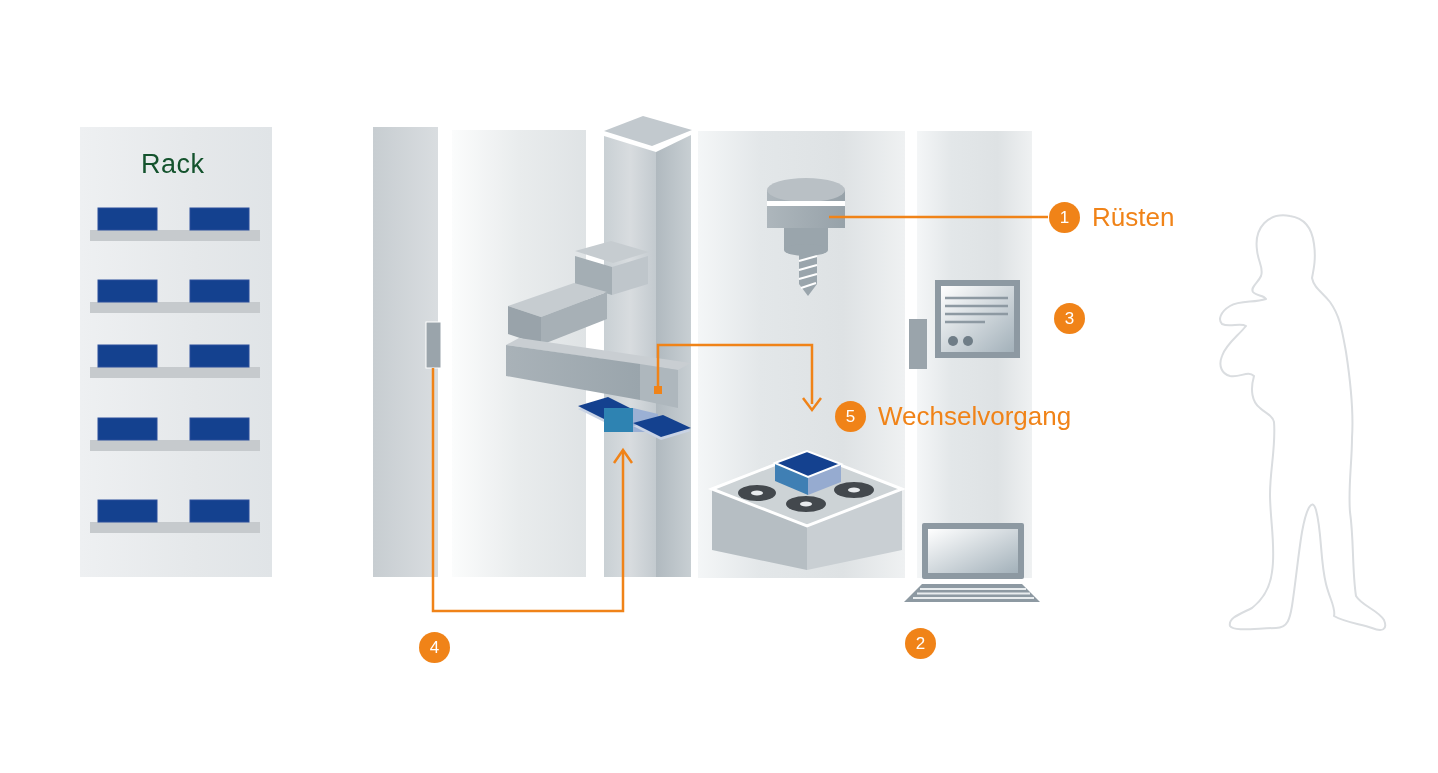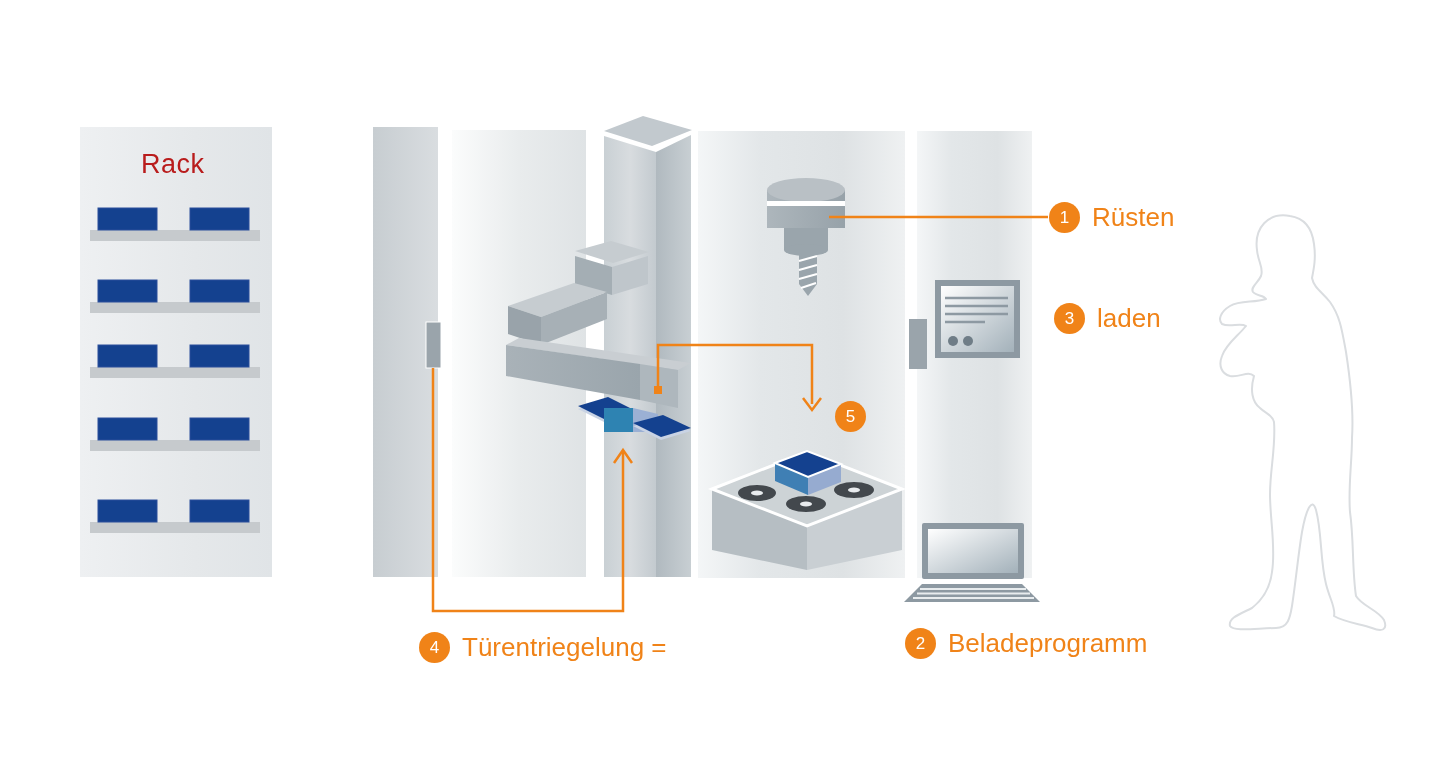--- a/index.html
+++ b/index.html
@@ -1,19 +1,19 @@
 <!DOCTYPE html>
 <html style="--accent: #F08318; --navy: #14418F; --teal: #2E83B2; --steel: #9BB0D4; --machine-gray: #A6AFB5; --panel-light: #E3E7E9; --text-dark: #474F57;"><head>
 <meta charset="utf-8">
 <style>
   html,body{margin:0;padding:0;background:#fff;}
   .canvas{position:relative;width:1438px;height:773px;background:#ffffff;
           font-family:"Liberation Sans",sans-serif;overflow:hidden;}
   svg.scene{position:absolute;left:0;top:0;}
-  .label-rack{position:absolute;left:141px;top:149px;font-size:27px;color:#b91c1c;letter-spacing:.5px;}
+  .label-rack{position:absolute;left:141px;top:149px;font-size:27px;color:#14532d;letter-spacing:.5px;}
   .step{position:absolute;display:flex;gap:12px;align-items:flex-start;
         color:var(--accent,#F08318);font-size:26px;line-height:33px;}
   .badge{width:31px;height:31px;border-radius:50%;background:var(--accent,#F08318);
          color:#fff;font-size:17px;display:flex;align-items:center;justify-content:center;
          flex:0 0 auto;margin-top:1px;}
   .f-accent{fill:var(--accent,#F08318);}
   .s-accent{stroke:var(--accent,#F08318);fill:none;stroke-width:2.5px;}
   .f-navy{fill:var(--navy,#14418F);}
   .f-teal{fill:var(--teal,#2E83B2);}
   .f-steel{fill:var(--steel,#9BB0D4);}
@@ -234,35 +234,35 @@
 <div class="step" style="left:1049px;top:201px;">
   <div class="badge">1</div>
   <div class="txt">
         <div>Rüsten</div>
       </div>
 </div>
 
 <div class="step" style="left:905px;top:627px;">
   <div class="badge">2</div>
   <div class="txt">
-    <div>Beladeprogramm</div>
   </div>
 </div>
 
 <div class="step" style="left:1054px;top:302px;">
   <div class="badge">3</div>
   <div class="txt">
-    <div>laden</div>
   </div>
 </div>
 
 <div class="step" style="left:419px;top:631px;">
   <div class="badge">4</div>
   <div class="txt">
-    <div>Türentriegelung =</div>
   </div>
 </div>
 
 <div class="step" style="left:835px;top:400px;">
   <div class="badge">5</div>
+  <div class="txt">
+        <div>Wechselvorgang</div>
+      </div>
 </div>
 
 </div>
 
 </body></html>

